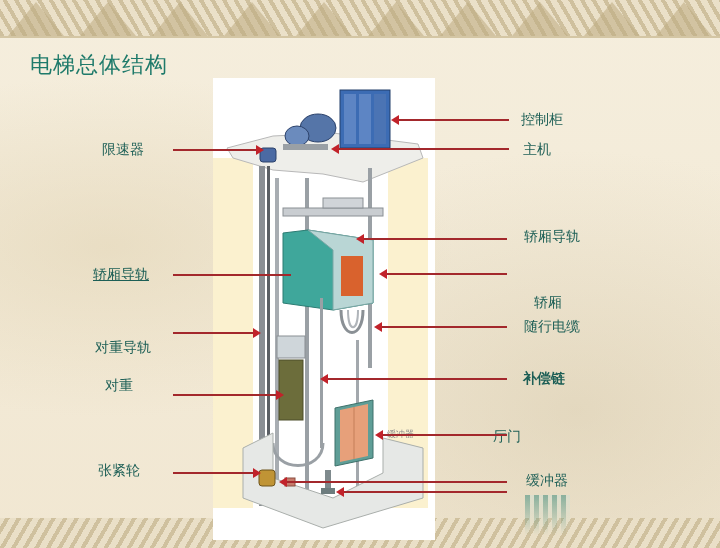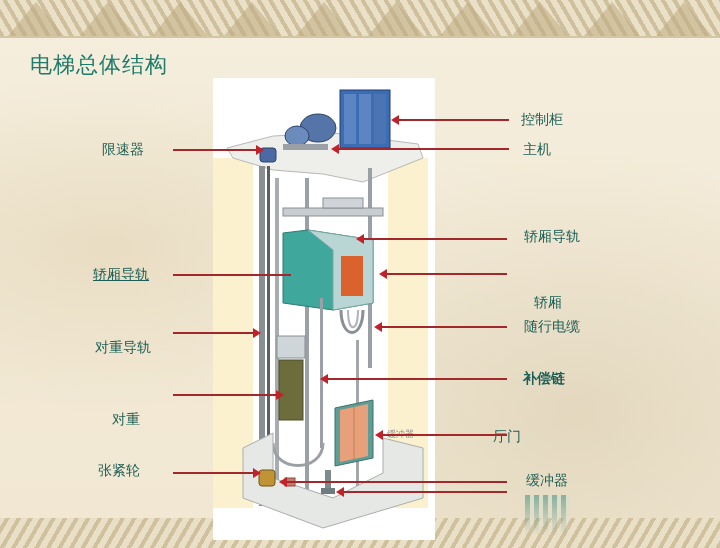--- a/index.html
+++ b/index.html
@@ -144,21 +144,21 @@
 
   <div class="label" style="left:102px; top:141px;">限速器</div>
   <div class="arrow right" style="left:173px; top:149px; width:85px;"></div>
 
   <div class="label" style="left:93px; top:266px;text-decoration:underline;">轿厢导轨</div>
   <div class="arrow" style="left:173px; top:274px; width:118px;"></div>
 
   <div class="label" style="left:95px; top:325px;margin-top:14px;">对重导轨</div>
   <div class="arrow right" style="left:173px; top:332px; width:82px;"></div>
 
-  <div class="label" style="left:112px; top:377px;margin-top:34px;">对重</div>
+  <div class="label" style="left:105px; top:377px;">对重</div>
   <div class="arrow right" style="left:173px; top:394px; width:105px;"></div>
 
   <div class="label" style="left:98px; top:462px;">张紧轮</div>
   <div class="arrow right" style="left:173px; top:472px; width:82px;"></div>
 
   <div class="label" style="left:521px; top:111px;">控制柜</div>
   <div class="arrow left" style="left:397px; top:119px; width:112px;"></div>
 
   <div class="label" style="left:523px; top:141px;">主机</div>
   <div class="arrow left" style="left:337px; top:148px; width:172px;"></div>

